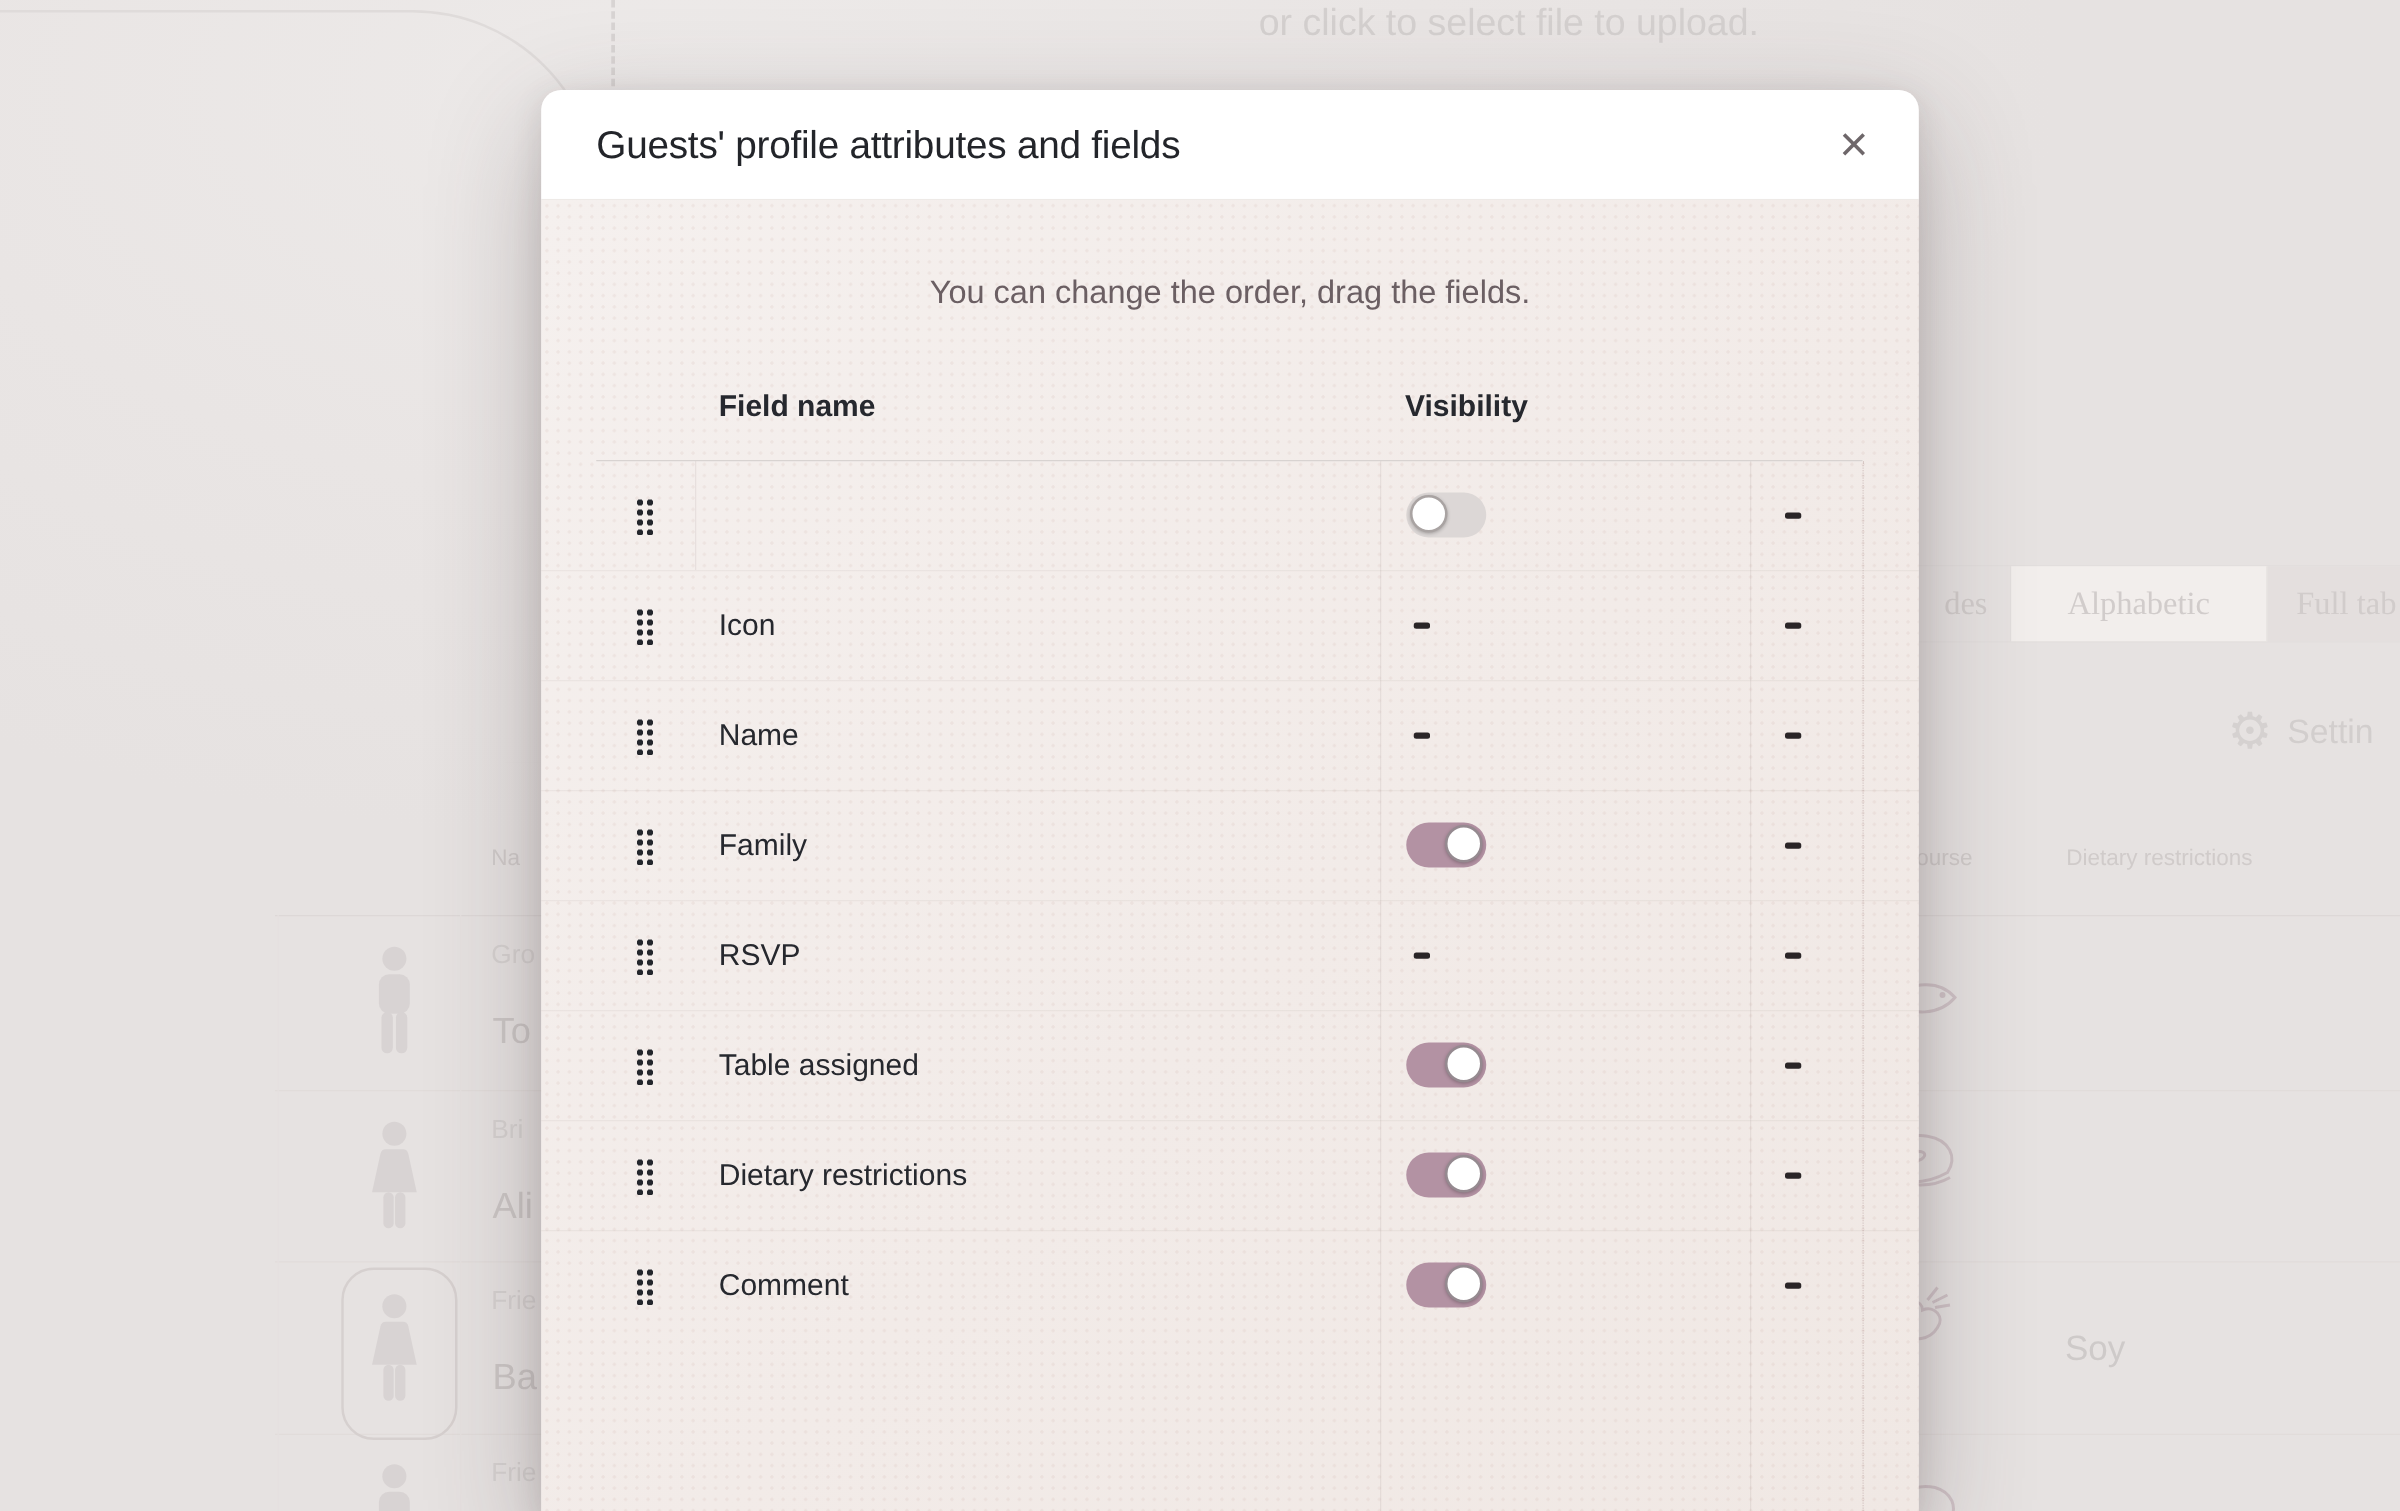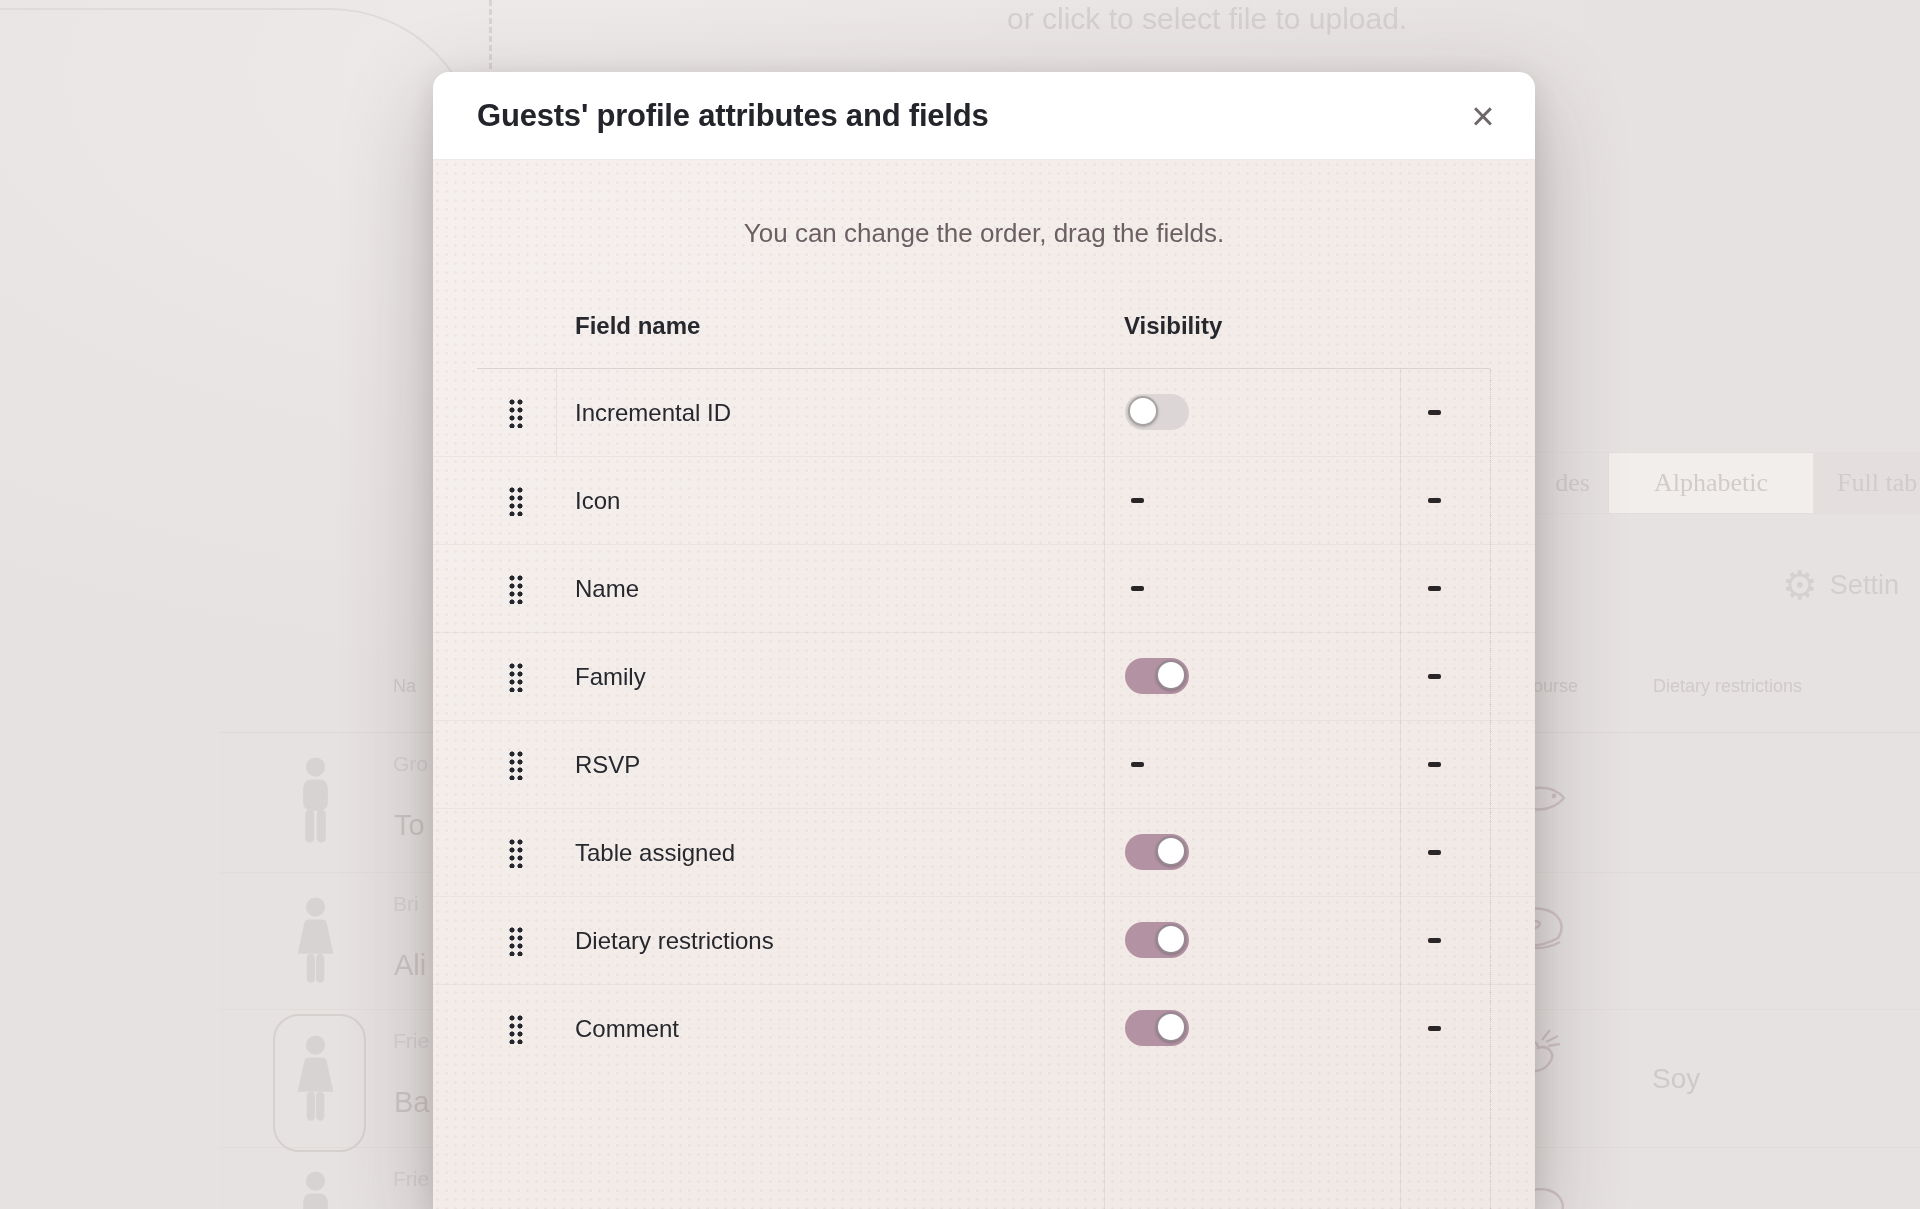--- a/index.html
+++ b/index.html
@@ -50,21 +50,21 @@
   .diet-ic svg{display:block;}
   .bg-soy{position:absolute;left:1652px;top:1063px;font-size:28px;color:#cecac9;}
 
   
   .modal{position:absolute;left:433px;top:72px;width:1102px;height:1140px;z-index:10;
     border-radius:16px 16px 0 0;
     box-shadow:0 30px 90px rgba(70,55,60,.30), 0 6px 24px rgba(70,55,60,.14);}
   .modal-header{position:relative;height:88px;background:#ffffff;
     border-radius:16px 16px 0 0;border-bottom:1px solid #eeeae7;
     display:flex;align-items:center;padding:0 44px;box-sizing:border-box;}
-  .modal-title{font-size:31px;font-weight:700;color:#23252a;letter-spacing:-.2px;}
+  .modal-title{font-size:31px;font-weight:400;color:#23252a;letter-spacing:-.2px;}
   .modal-close{position:absolute;right:30px;top:50%;transform:translateY(-50%);
     width:44px;height:44px;border:none;background:none;cursor:pointer;
     font-size:40px;line-height:44px;color:#6e676a;padding:0;text-align:center;
     font-family:"Liberation Sans",sans-serif;}
   .modal-body{position:relative;height:1051px;
     background:linear-gradient(135deg,#f5f0ee 0%,#f2ebe8 55%,#f0e8e4 100%);}
   .modal-body::before{content:"";position:absolute;inset:0;pointer-events:none;
     background-image:radial-gradient(rgba(195,160,150,.14) 1.1px, transparent 1.5px);
     background-size:9px 9px;}
   .modal-instruction{position:absolute;left:0;right:0;top:58px;text-align:center;
@@ -227,21 +227,20 @@
 
       <div class="tbl-vline v0"></div>
       <div class="tbl-vline v1"></div>
       <div class="tbl-vline v2"></div>
       <div class="tbl-vline v3"></div>
 
       <div class="rows">
 
         <div class="frow">
           <span class="handle"></span>
-          <span class="flabel">Incremental ID</span>
           <span class="vis-cell vis-off">
             <span class="switch">
                 <span class="knob"></span>
               </span>
 
           </span>
           <span class="r-dash"></span>
         </div>
         <div class="frow">
           <span class="handle"></span>

